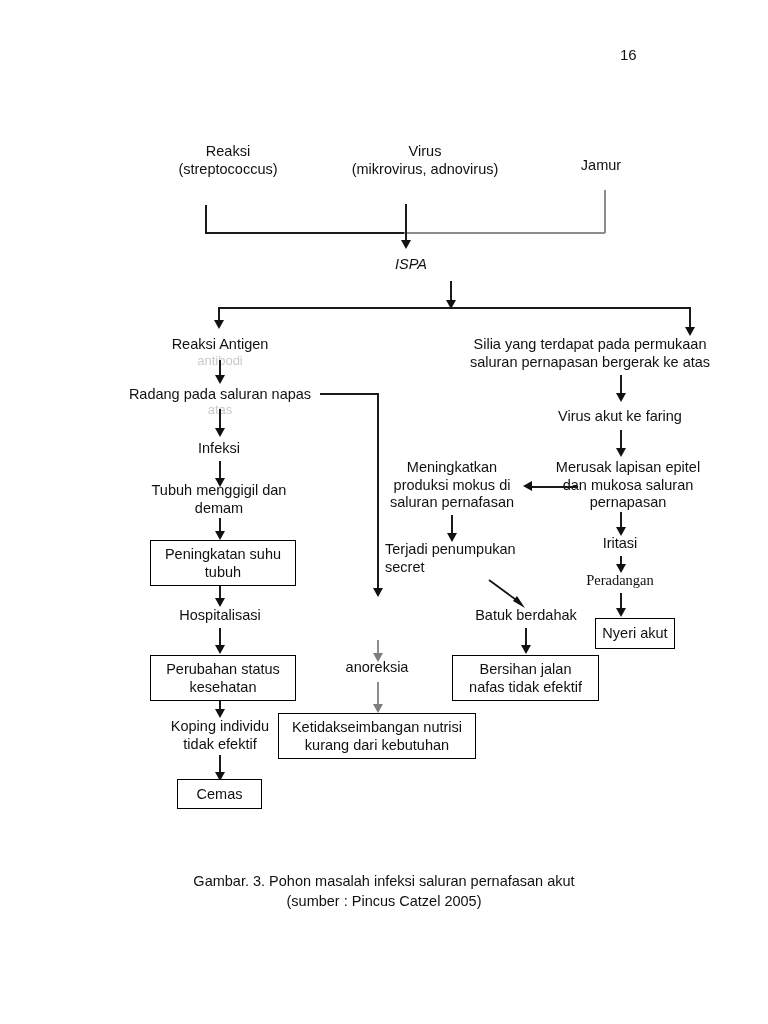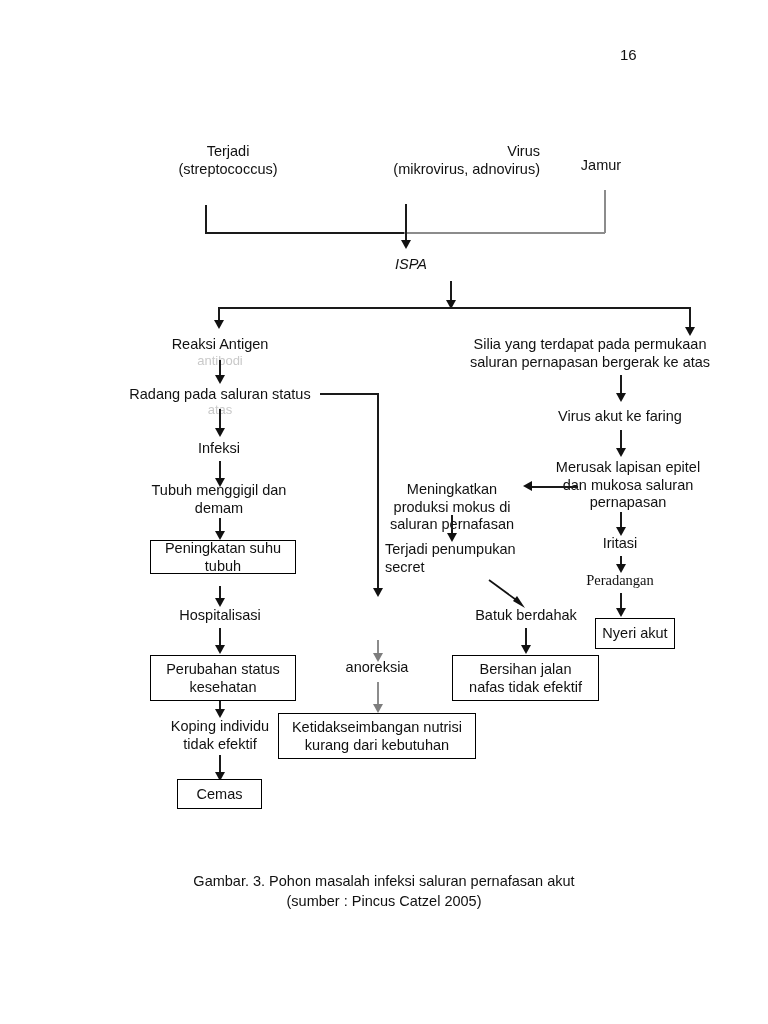--- a/index.html
+++ b/index.html
@@ -60,24 +60,24 @@
     white-space:pre-line;color:#111;
   }
 </style>
 </head>
 <body>
 
 <div class="page">
 
   <div class="page-num">16</div>
 
-  <div class="node" style="left:148px;top:143px;width:160px;">Terjadi
+  <div class="node" style="left:148px;top:143px;width:160px;">Reaksi
 (streptococcus)</div>
 
-  <div class="node" style="left:310px;top:143px;width:230px;text-align:right;">Virus
+  <div class="node" style="left:310px;top:143px;width:230px;">Virus
 (mikrovirus, adnovirus)</div>
 
   <div class="node" style="left:555px;top:157px;width:92px;">Jamur</div>
 
   <div class="vline" style="left:205px;top:205px;height:28px;"></div>
   <div class="vline light" style="left:604px;top:190px;height:43px;"></div>
   <div class="hline" style="left:205px;top:232px;width:200px;"></div>
   <div class="hline light" style="left:404px;top:232px;width:201px;"></div>
   <div class="vline" style="left:405px;top:204px;height:40px;"></div>
   <div class="arr-d" style="left:401px;top:240px;"></div>
@@ -93,38 +93,38 @@
 
   <div class="vline" style="left:689px;top:307px;height:22px;"></div>
   <div class="arr-d" style="left:685px;top:327px;"></div>
 
   <div class="node" style="left:145px;top:336px;width:150px;">Reaksi Antigen</div>
   <div class="node faint" style="left:145px;top:353px;width:150px;">antibodi</div>
 
   <div class="vline" style="left:219px;top:360px;height:18px;"></div>
   <div class="arr-d" style="left:215px;top:375px;"></div>
 
-  <div class="node" style="left:123px;top:386px;width:194px;">Radang pada saluran status</div>
+  <div class="node" style="left:123px;top:386px;width:194px;">Radang pada saluran napas</div>
   <div class="node faint" style="left:123px;top:402px;width:194px;">atas</div>
 
   <div class="vline" style="left:219px;top:409px;height:22px;"></div>
   <div class="arr-d" style="left:215px;top:428px;"></div>
 
   <div class="node" style="left:160px;top:440px;width:118px;">Infeksi</div>
 
   <div class="vline" style="left:219px;top:461px;height:20px;"></div>
   <div class="arr-d" style="left:215px;top:478px;"></div>
 
   <div class="node" style="left:140px;top:482px;width:158px;">Tubuh menggigil dan
 demam</div>
 
   <div class="vline" style="left:219px;top:518px;height:18px;"></div>
   <div class="arr-d" style="left:215px;top:531px;"></div>
 
-  <div class="boxed" style="left:150px;top:540px;width:146px;height:34px;">Peningkatan suhu
+  <div class="boxed" style="left:150px;top:540px;width:146px;height:46px;">Peningkatan suhu
 tubuh</div>
 
   <div class="vline" style="left:219px;top:586px;height:15px;"></div>
   <div class="arr-d" style="left:215px;top:598px;"></div>
 
   <div class="node" style="left:150px;top:607px;width:140px;">Hospitalisasi</div>
 
   <div class="vline" style="left:219px;top:628px;height:20px;"></div>
   <div class="arr-d" style="left:215px;top:645px;"></div>
 
@@ -139,21 +139,21 @@
 
   <div class="vline" style="left:219px;top:755px;height:20px;"></div>
   <div class="arr-d" style="left:215px;top:772px;"></div>
 
   <div class="boxed" style="left:177px;top:779px;width:85px;height:30px;">Cemas</div>
 
   <div class="hline" style="left:320px;top:393px;width:59px;"></div>
   <div class="vline" style="left:377px;top:393px;height:198px;"></div>
   <div class="arr-d" style="left:373px;top:588px;"></div>
 
-  <div class="node" style="left:382px;top:481px;width:140px;text-align:center;">Meningkatkan
+  <div class="node" style="left:382px;top:459px;width:140px;text-align:center;">Meningkatkan
 produksi mokus di
 saluran pernafasan</div>
 
   <div class="vline" style="left:451px;top:515px;height:22px;"></div>
   <div class="arr-d" style="left:447px;top:533px;"></div>
 
   <div class="node" style="left:385px;top:541px;width:145px;text-align:left;">Terjadi penumpukan
 secret</div>
 
   <div class="diag" style="left:487px;top:578px;">

